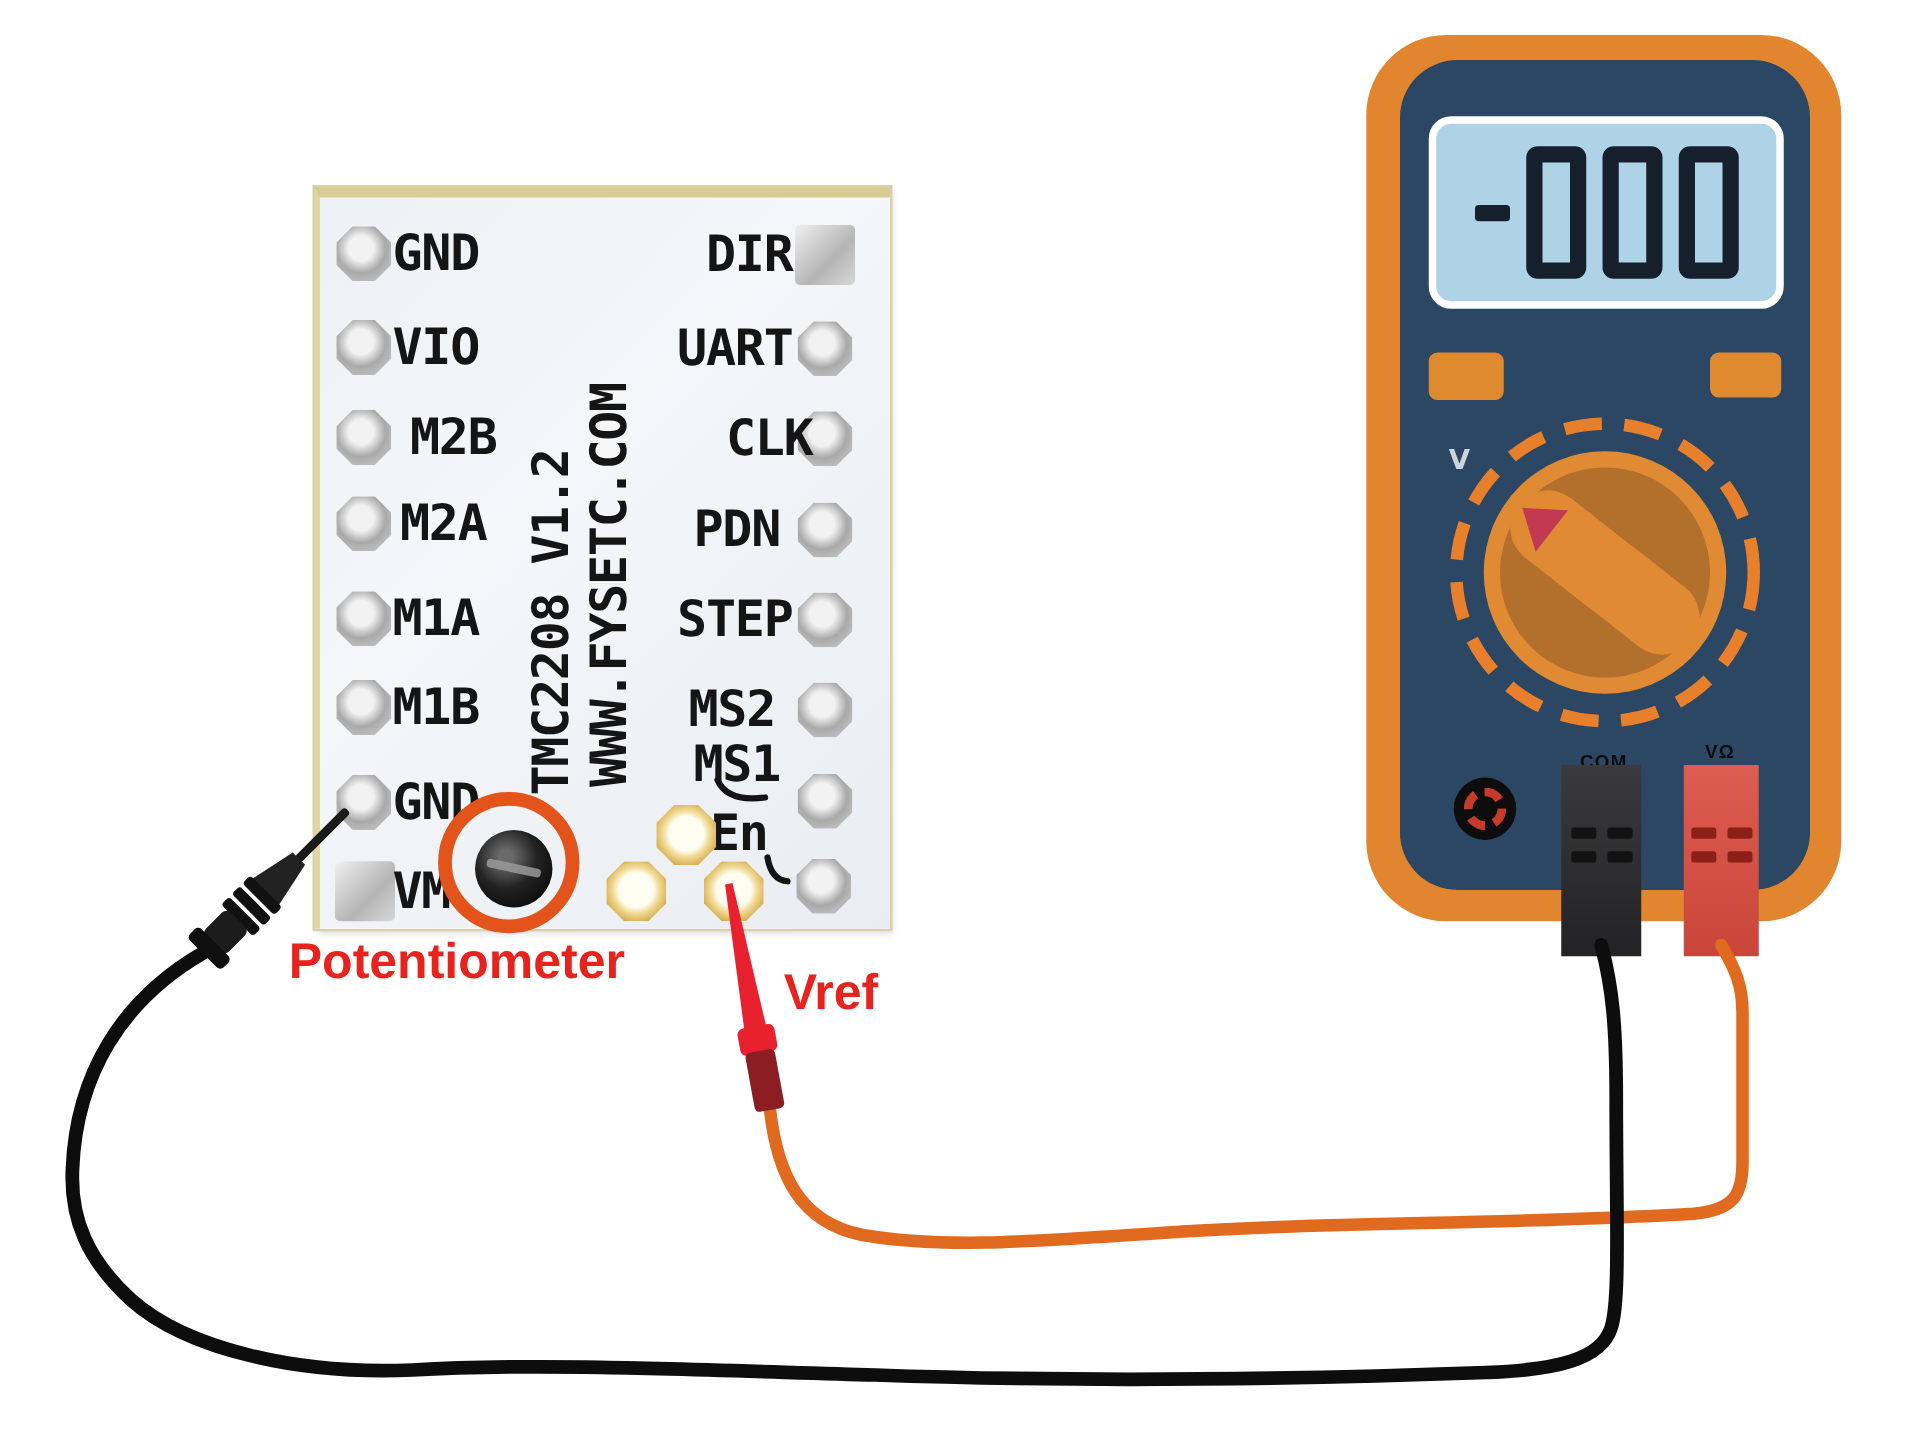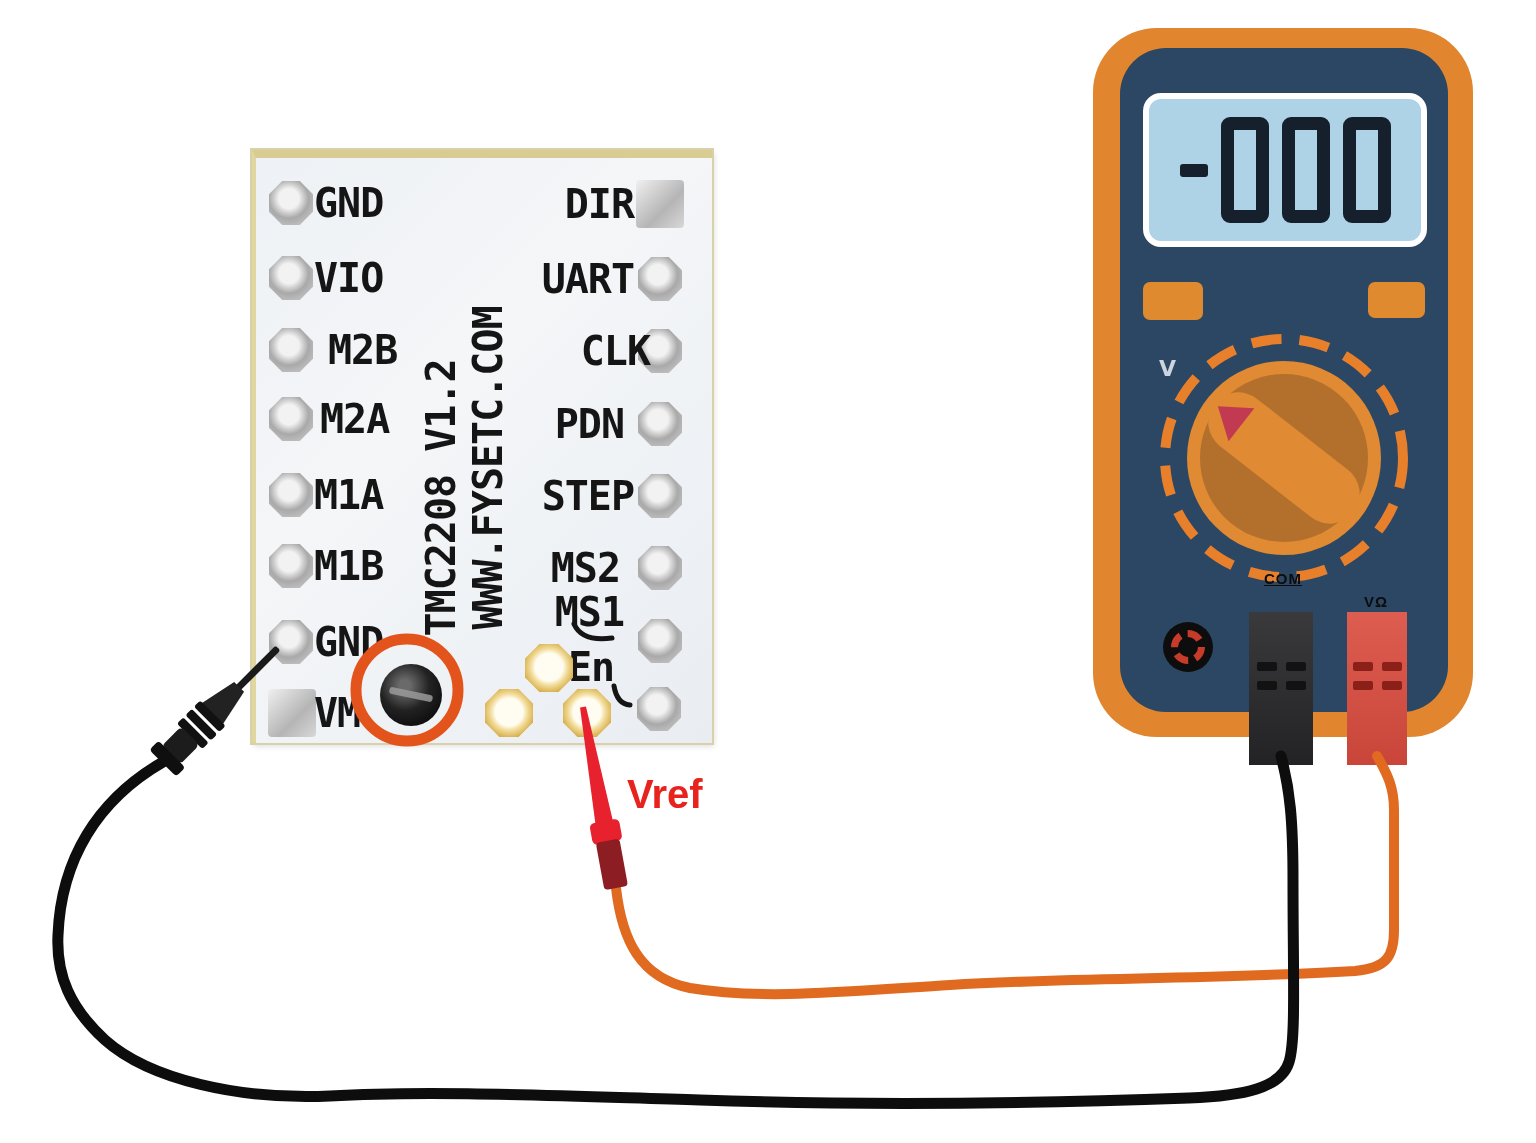--- a/index.html
+++ b/index.html
@@ -45,21 +45,21 @@
   #btn-right{left:275px;top:254px;width:57px;height:36px;}
   #dial-svg{position:absolute;left:61px;top:300px;width:260px;height:260px;}
   #dial-marker{position:absolute;left:66px;top:328px;font-size:22px;font-weight:bold;
        color:#ccd5de;font-family:"DejaVu Sans", sans-serif;}
   #jack-round{position:absolute;left:70px;top:594px;width:50px;height:50px;border-radius:50%;
        background:#0d0d0d;display:flex;align-items:center;justify-content:center;}
   #jack-round .ring{width:34px;height:34px;border-radius:50%;border:7px dashed #c63b2a;
        background:#0d0d0d;box-sizing:border-box;}
   .jack-label{position:absolute;width:80px;text-align:center;font-size:15px;font-weight:bold;
        color:#0c0c0c;letter-spacing:1px;}
-  #com-label{left:150px;top:542px;text-decoration:underline;}
+  #com-label{left:150px;top:573px;text-decoration:underline;}
   #vohm-label{left:243px;top:565px;}
   .plug{position:absolute;top:584px;height:153px;}
   #plug-com{left:156px;width:64px;background:linear-gradient(#3a3a3c,#232325);}
   #plug-vohm{left:254px;width:60px;background:linear-gradient(#dd5d50,#c9453a);}
   .plug .stripes{position:absolute;left:0;width:100%;}
   .stripe-row{display:flex;justify-content:center;gap:9px;margin-bottom:10px;}
   .stripe{width:20px;height:9px;border-radius:2px;}
   #plug-com .stripe{background:#121212;}
   #plug-vohm .stripe{background:#8a2018;}
 
@@ -238,14 +238,15 @@
 
     <g transform="translate(583,707) rotate(79.6)">
       <polygon points="0,-3 120,-9 120,9 0,3" fill="#e8212f"></polygon>
       <rect x="116" y="-15" width="22" height="30" rx="5" fill="#e8212f"></rect>
       <rect x="136" y="-12" width="48" height="24" rx="4" fill="#8c1d22"></rect>
     </g>
 
     <circle cx="407" cy="690" r="51" fill="none" stroke="#e2541b" stroke-width="11"></circle>
   </svg>
 
+  <div class="red-note" style="left:231px;top:747px">Potentiometer</div>
   <div class="red-note" style="left:627px;top:772px">Vref</div>
 </div>
 
 </body></html>

